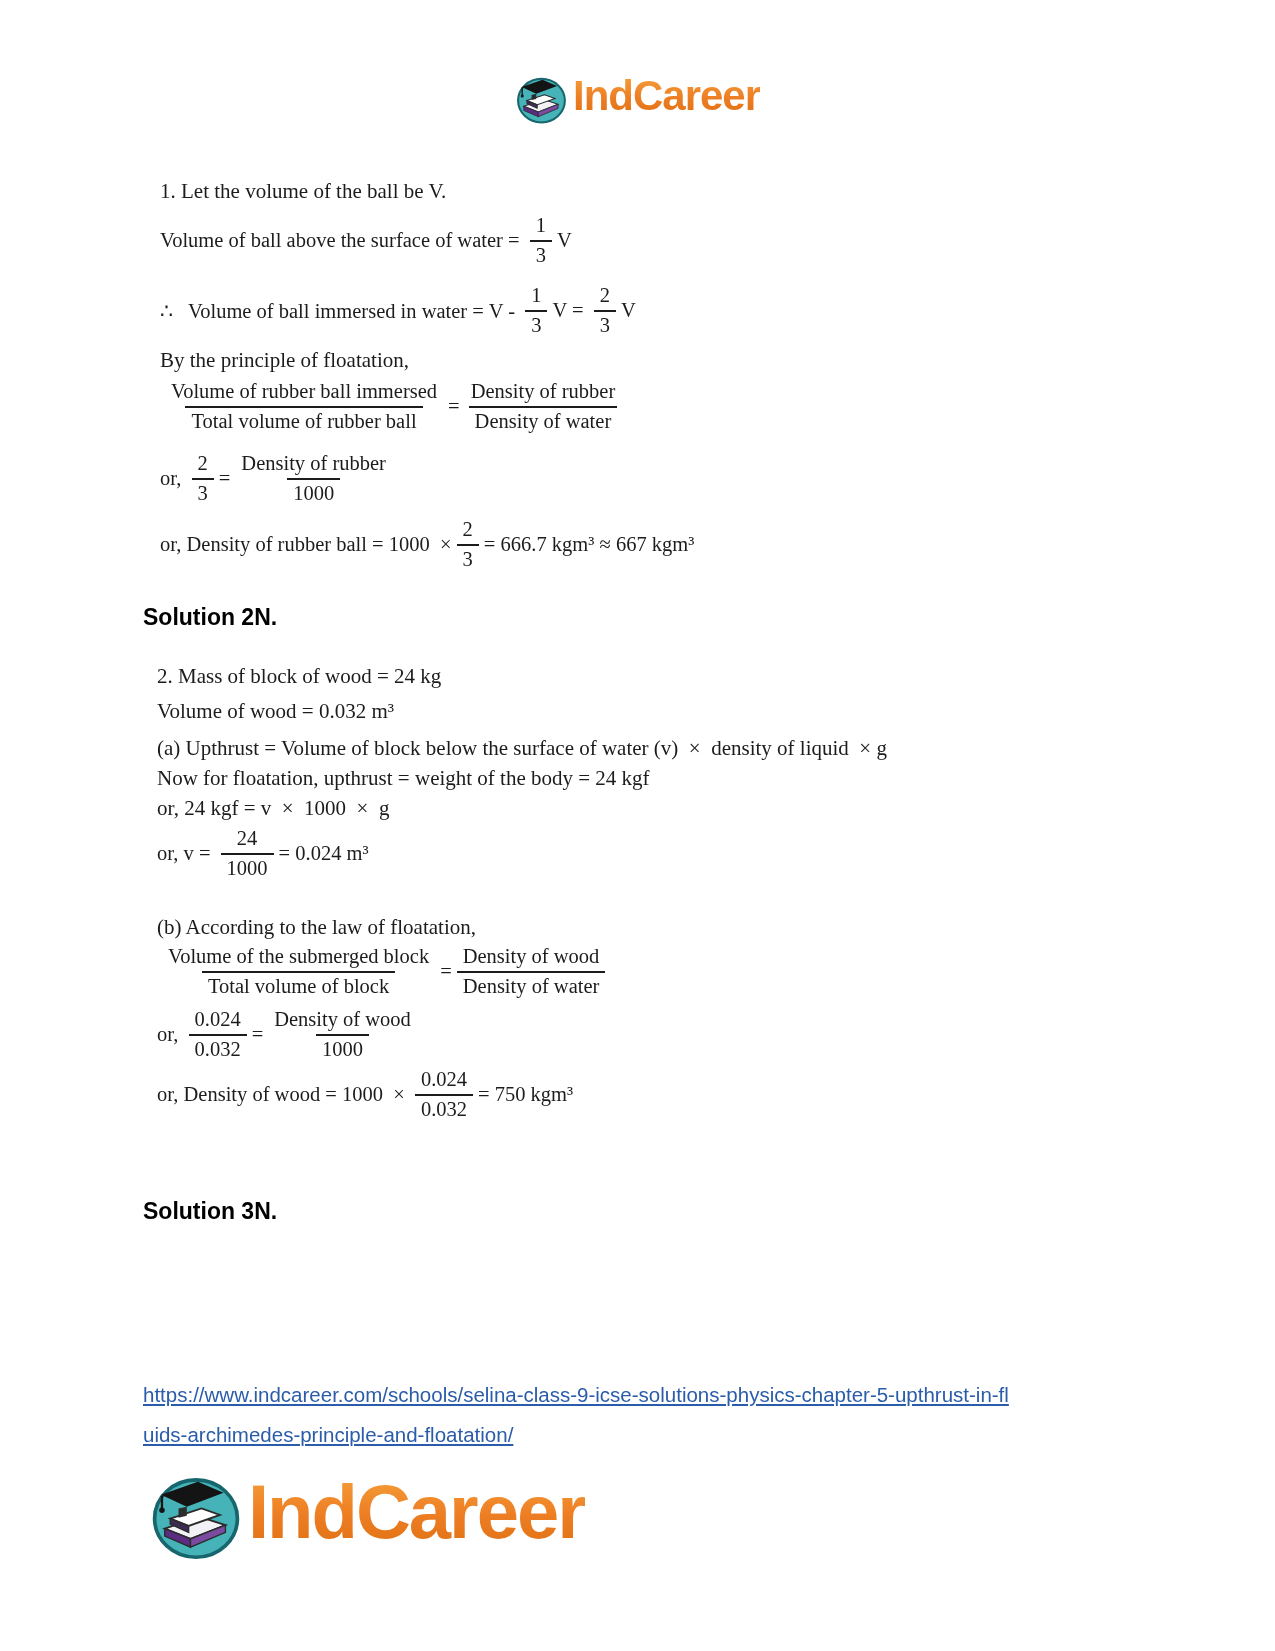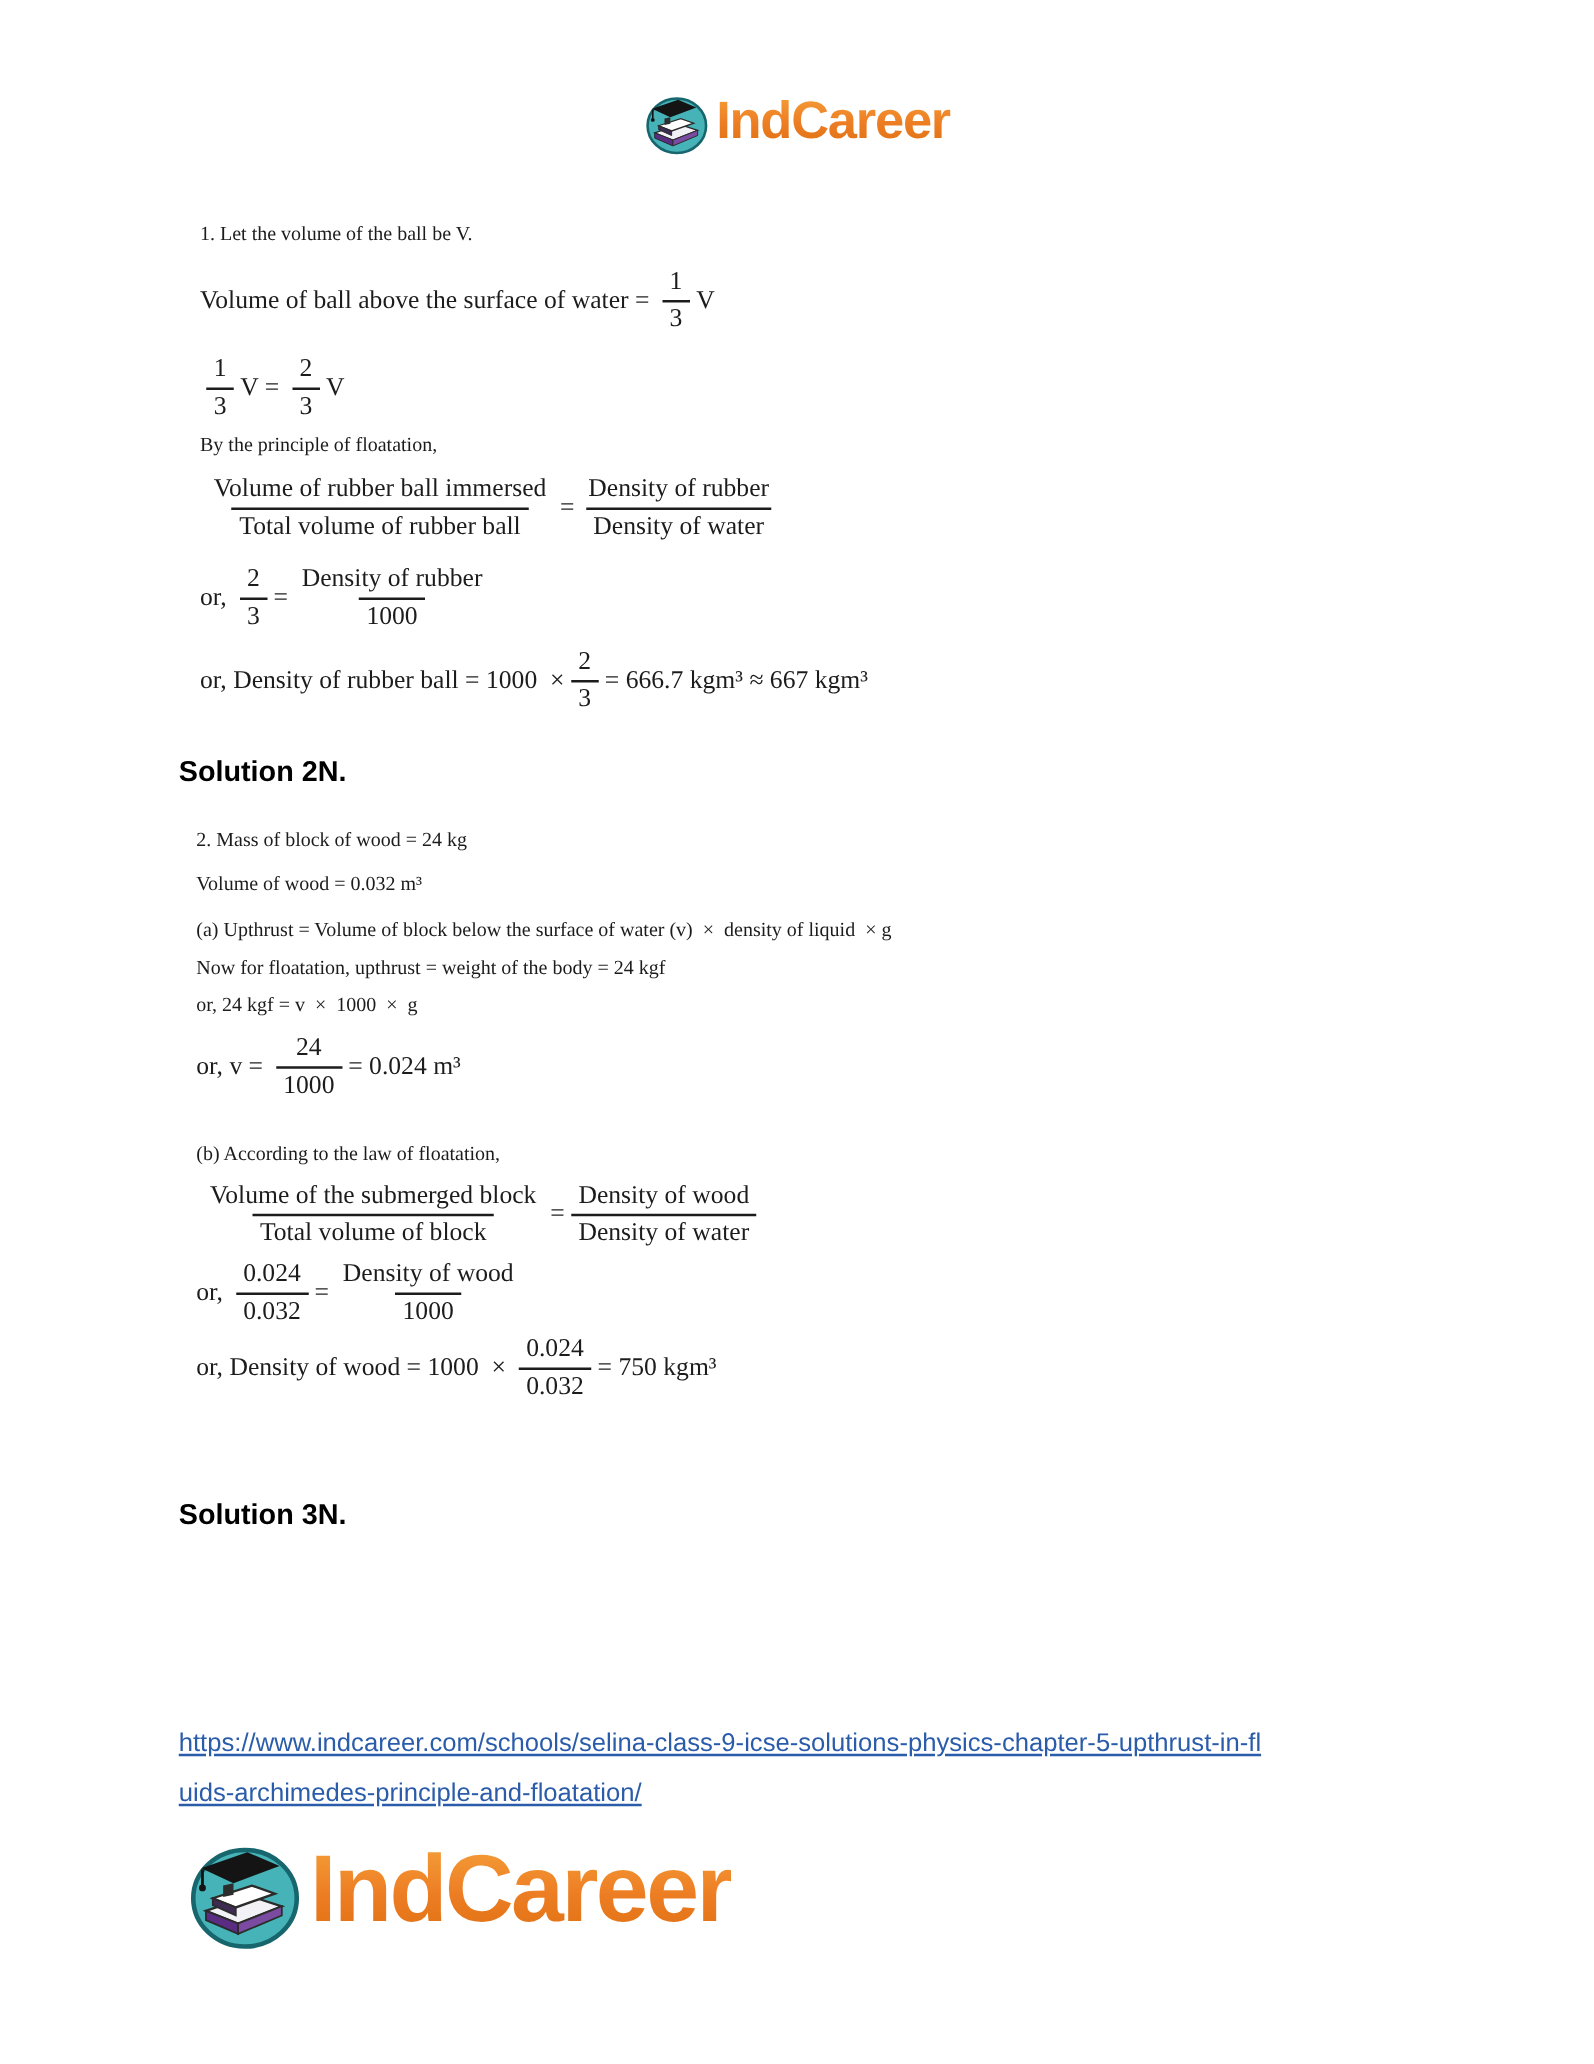--- a/index.html
+++ b/index.html
@@ -16,21 +16,21 @@
   .logo-top .brand{font:bold 42px "Liberation Sans",sans-serif;letter-spacing:-1px;}
   .logo-bottom{top:1468px;left:150px;}
   .logo-bottom .logo-icon{width:92px;height:92px;}
   .logo-bottom .brand{font:bold 76px "Liberation Sans",sans-serif;letter-spacing:-2px;}
   .brand{
     background:linear-gradient(180deg,#f5a43c 0%,#ed7d23 55%,#dd6f10 100%);
     -webkit-background-clip:text;background-clip:text;
     -webkit-text-fill-color:transparent;color:#ed7d23;
   }
   
-  .math-line{white-space:pre;font-size:16px;}
+  .math-line{white-space:pre;font-size:21px;}
   .math-row{display:flex;align-items:center;white-space:pre;font-size:20.5px;}
   .frac{display:inline-flex;flex-direction:column;align-items:center;vertical-align:middle;margin:0 5px;}
   .frac .num{display:block;padding:0 6px 2px;line-height:1.15;text-align:center;}
   .frac .den{display:block;border-top:2px solid #1c1c1c;padding:2px 6px 0;line-height:1.15;text-align:center;}
   
   .sol-heading{font:bold 23px "Liberation Sans","DejaVu Sans",sans-serif;color:#000;}
   
   .doc-link{font:20.5px "Liberation Sans","DejaVu Sans",sans-serif;line-height:40px;}
   .doc-link a{color:#2a5caa;display:block;cursor:pointer;}
 </style>
@@ -58,20 +58,21 @@
 <div class="abs math-row" style="top:214px;left:160px">
   <span>Volume of ball above the surface of water = </span>
   <span class="frac">
     <span class="num">1</span>
     <span class="den">3</span>
   </span>
   <span>V</span>
 </div>
 
 <div class="abs math-row" style="top:284px;left:160px">
+  <span>∴   Volume of ball immersed in water = V - </span>
   <span class="frac">
     <span class="num">1</span>
     <span class="den">3</span>
   </span>
   <span>V = </span>
   <span class="frac">
     <span class="num">2</span>
     <span class="den">3</span>
   </span>
   <span>V</span>

